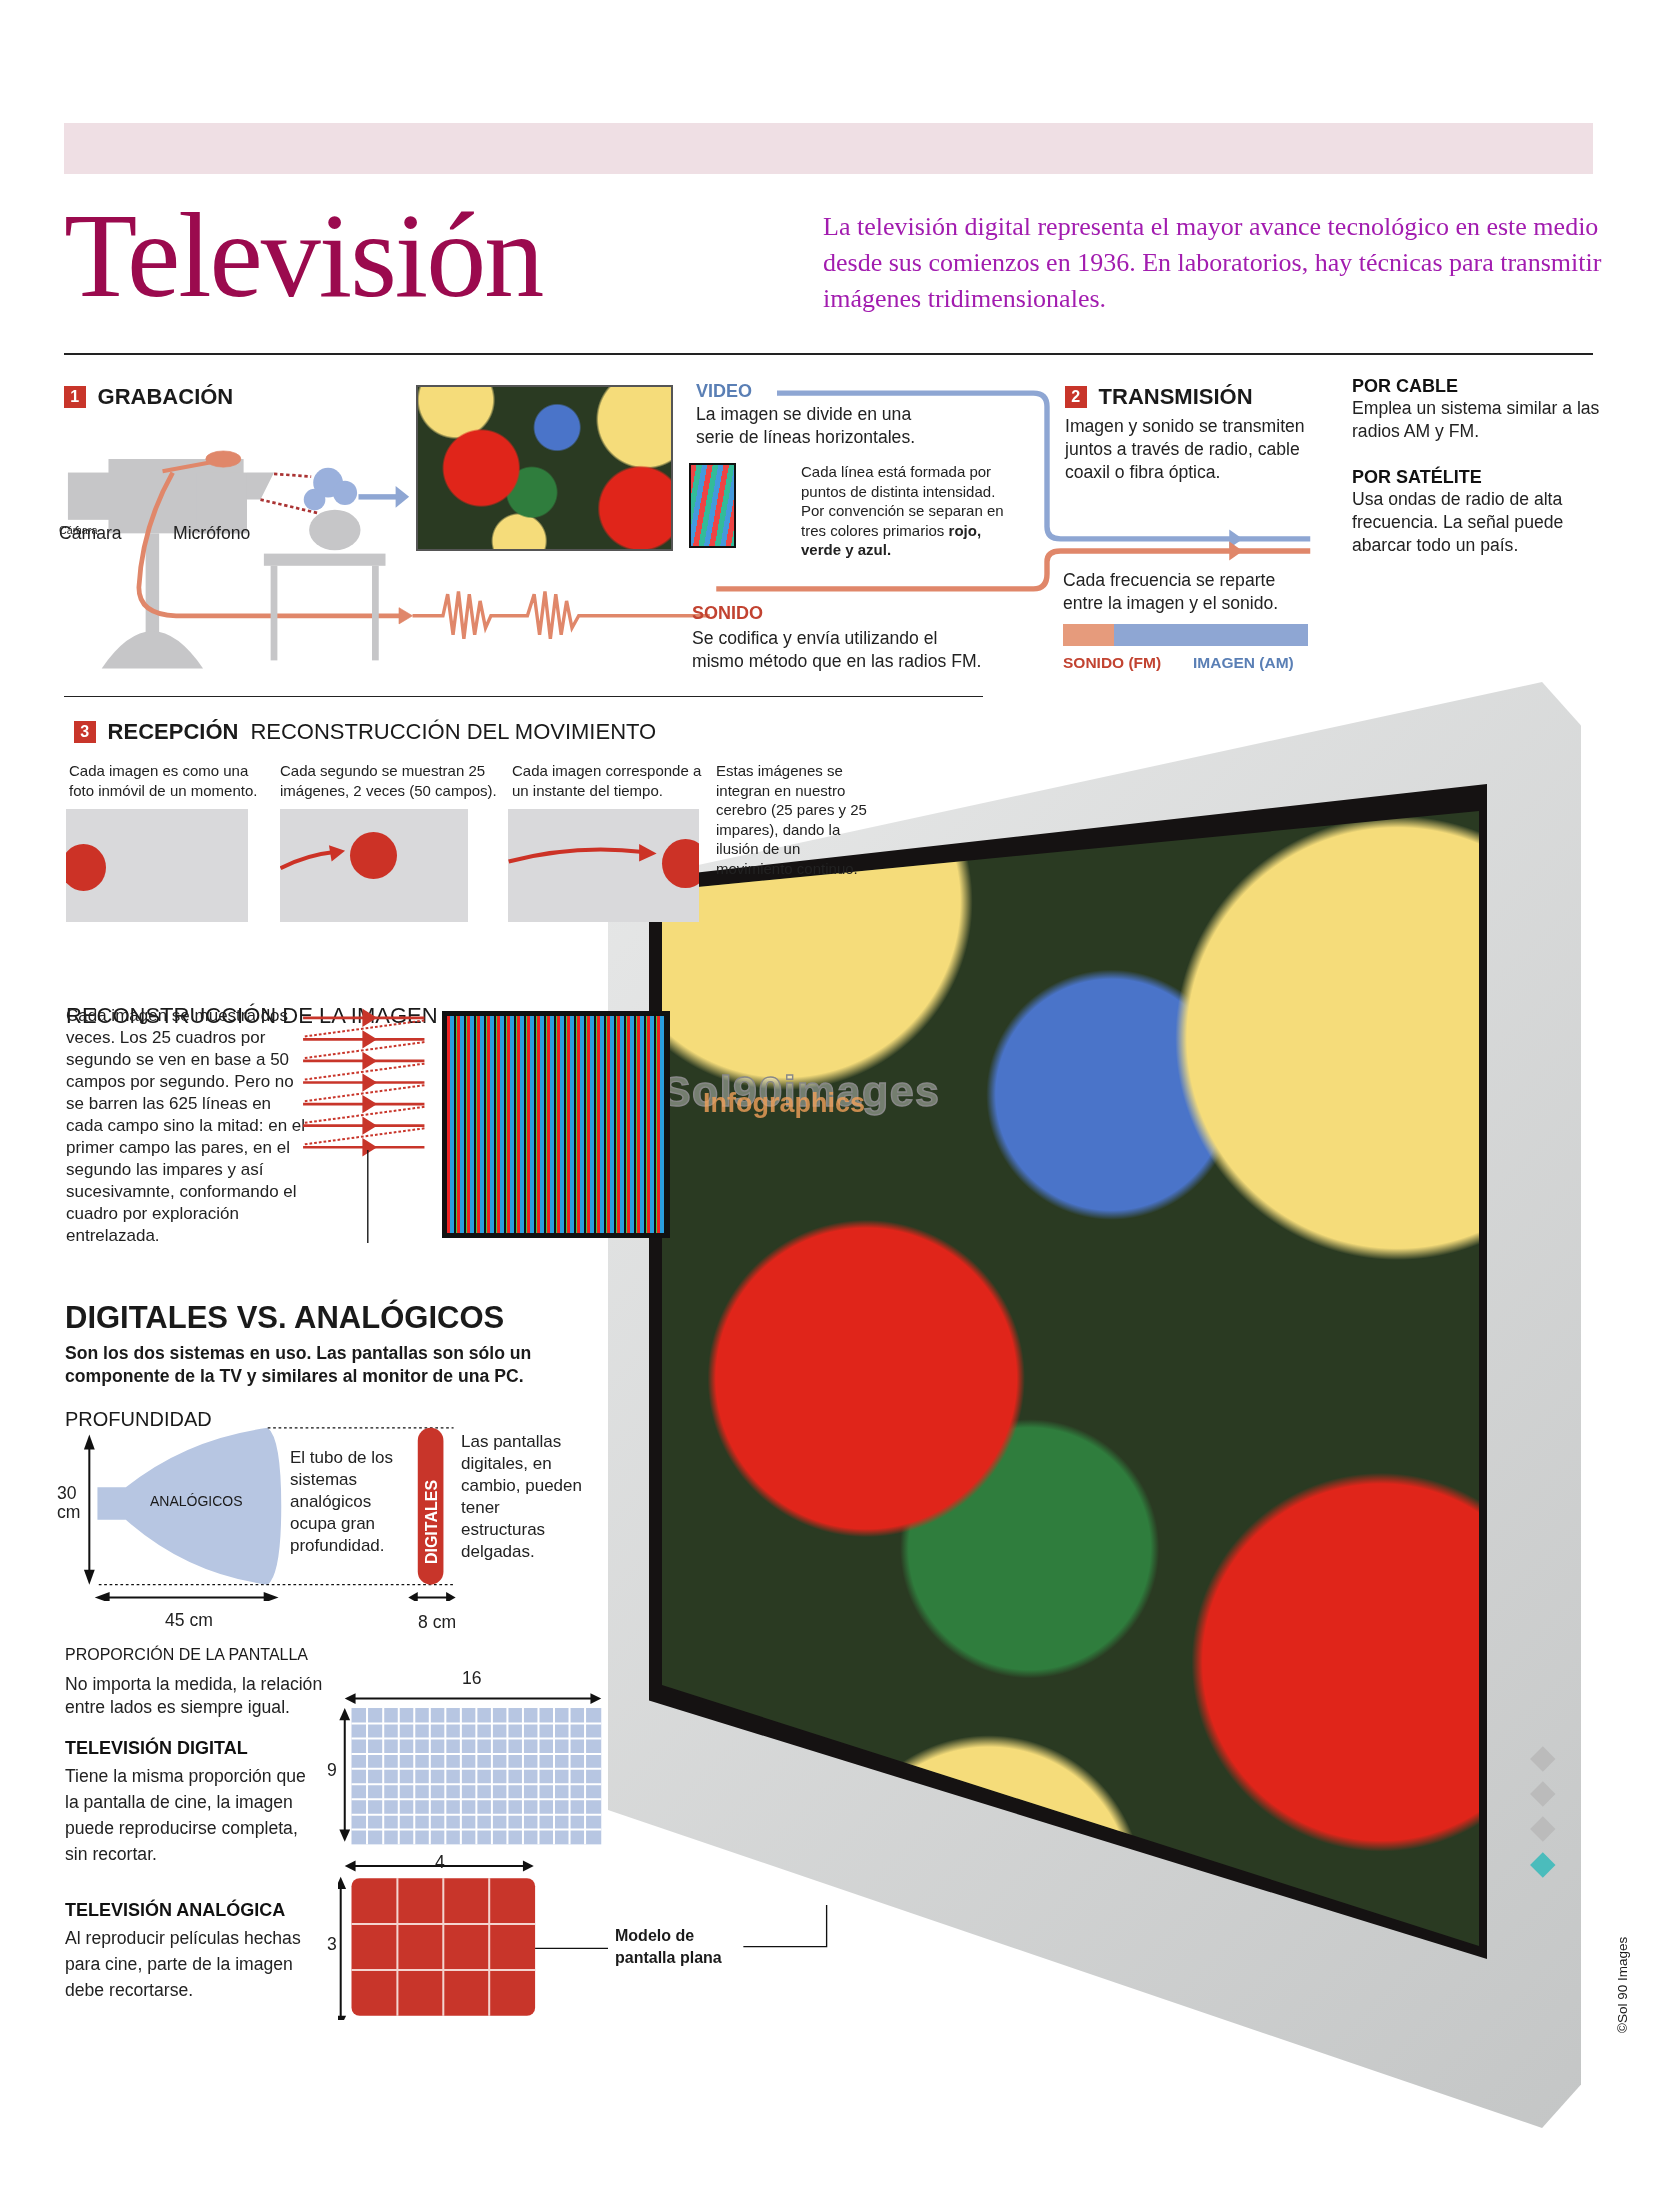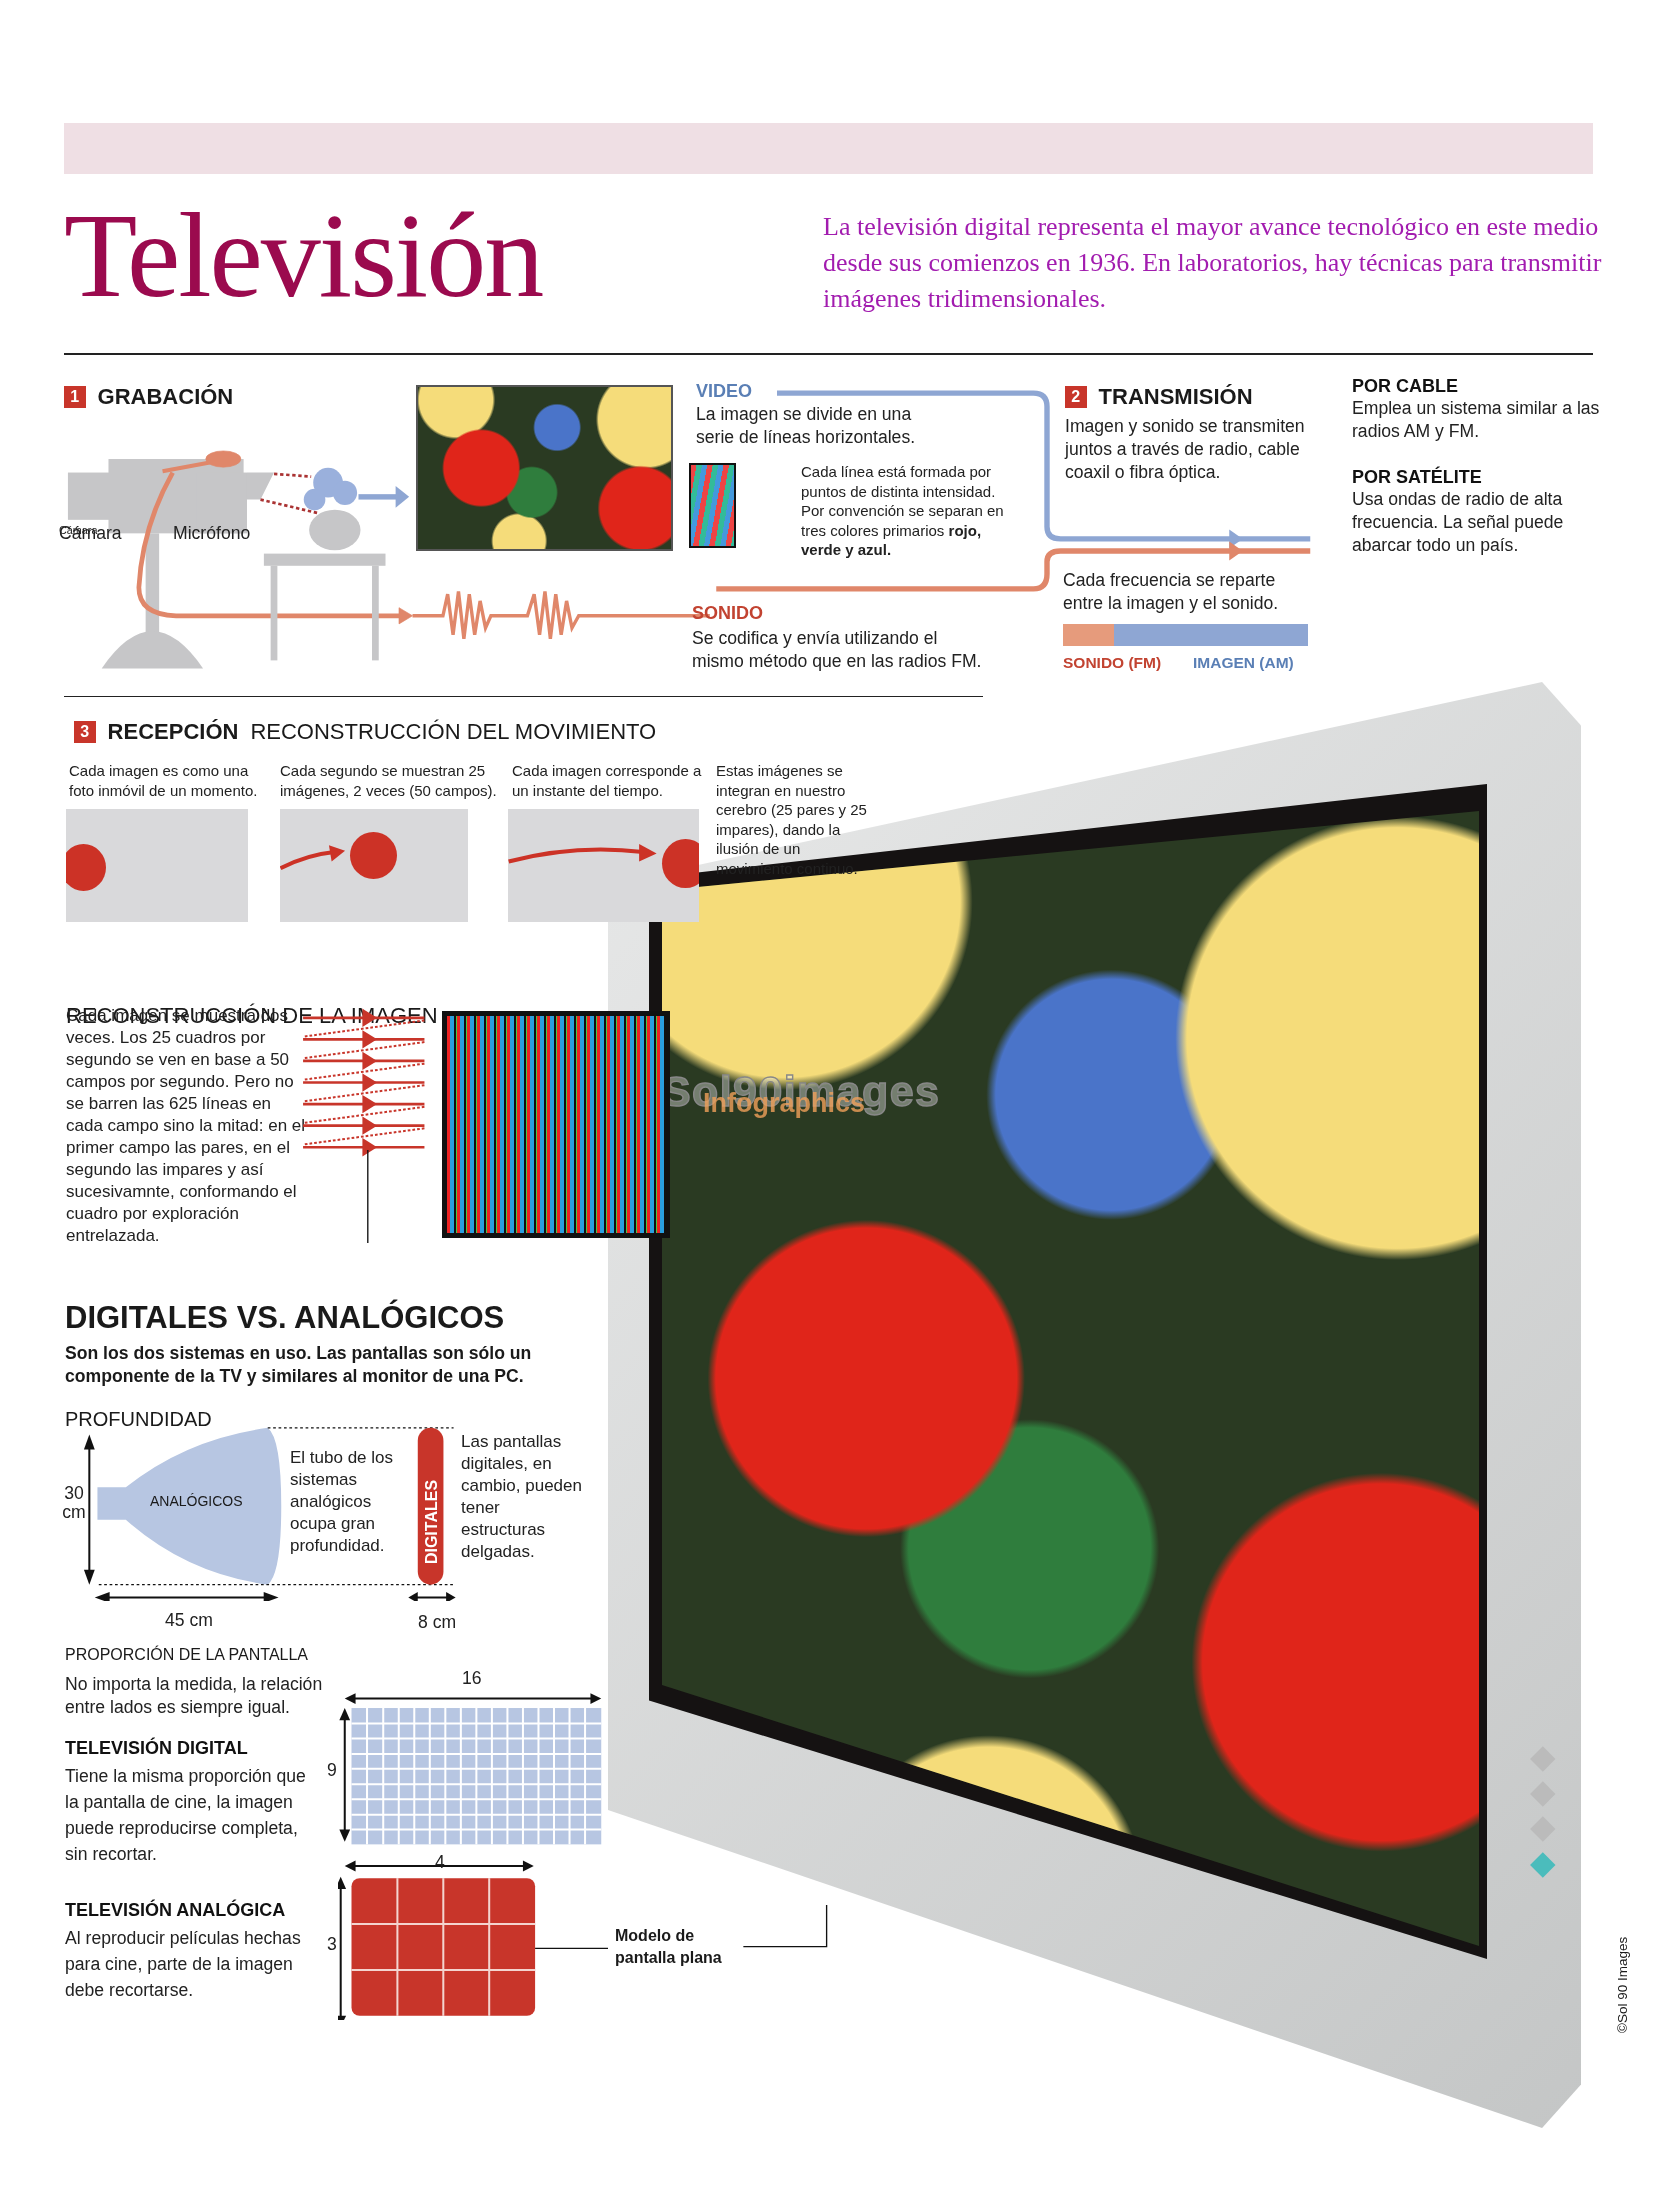--- a/index.html
+++ b/index.html
@@ -220,21 +220,21 @@
   <polygon points="28,36 36,14 44,36" fill="#111"></polygon>
     <polygon points="28,214 36,236 44,214" fill="#111"></polygon>
   <line x1="60" y1="255" x2="300" y2="255" stroke="#111" stroke-width="3"></line>
   <polygon points="66,247 44,255 66,263" fill="#111"></polygon>
     <polygon points="294,247 316,255 294,263" fill="#111"></polygon>
   <rect x="522" y="4" width="38" height="232" rx="19" fill="#c8352a"></rect>
   <line x1="516" y1="255" x2="570" y2="255" stroke="#111" stroke-width="3"></line>
   <polygon points="522,247 508,255 522,263" fill="#111"></polygon>
     <polygon points="564,247 578,255 564,263" fill="#111"></polygon>
 </svg>
-<div class="abs body-txt" style="left:57px; top:1484px; width:34px; text-align:center; line-height:19px;">30 cm</div>
+<div class="abs body-txt" style="left:57px; top:1484px; width:34px; line-height:19px;">30 cm</div>
 <div class="abs" style="left:150px; top:1493px; font-size:14px;">ANALÓGICOS</div>
 <div class="abs body-txt" style="left:165px; top:1609px;">45 cm</div>
 <div class="abs body-txt" style="left:290px; top:1447px; width:115px; font-size:17px; line-height:22px;">El tubo de los sistemas analógicos ocupa gran profundidad.</div>
 <div class="abs" style="left:432px; top:1513px; transform:rotate(-90deg); transform-origin:center; color:#fff; font-weight:bold; font-size:16px; width:135px; margin-left:-68px; text-align:center;">DIGITALES</div>
 <div class="abs body-txt" style="left:418px; top:1611px;">8 cm</div>
 <div class="abs body-txt" style="left:461px; top:1431px; width:122px; font-size:17px; line-height:22px;">Las pantallas digitales, en cambio, pueden tener estructuras delgadas.</div>
 
 <div class="abs" style="left:65px; top:1646px; font-size:16px;">PROPORCIÓN DE LA PANTALLA</div>
 <div class="abs body-txt" style="left:65px; top:1673px; width:284px;">No importa la medida, la relación entre lados es siempre igual.</div>
 <div class="abs bold-head" style="left:65px; top:1738px;">TELEVISIÓN DIGITAL</div>

